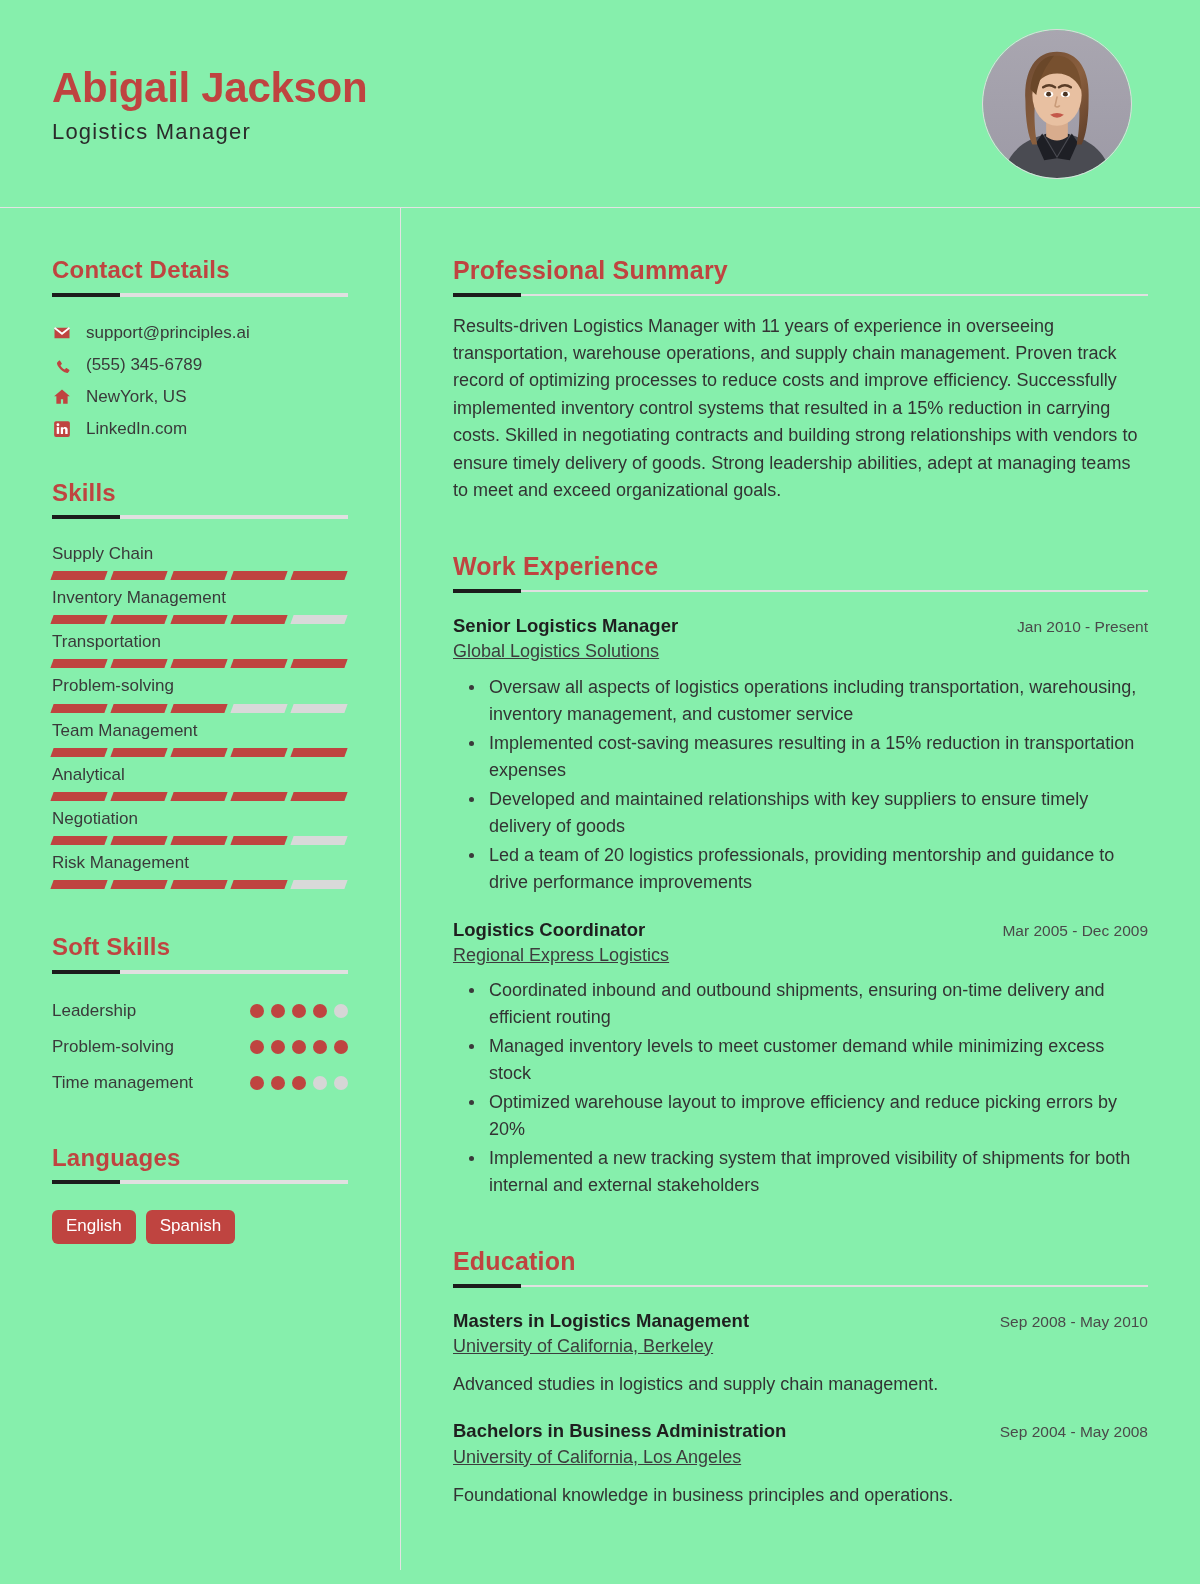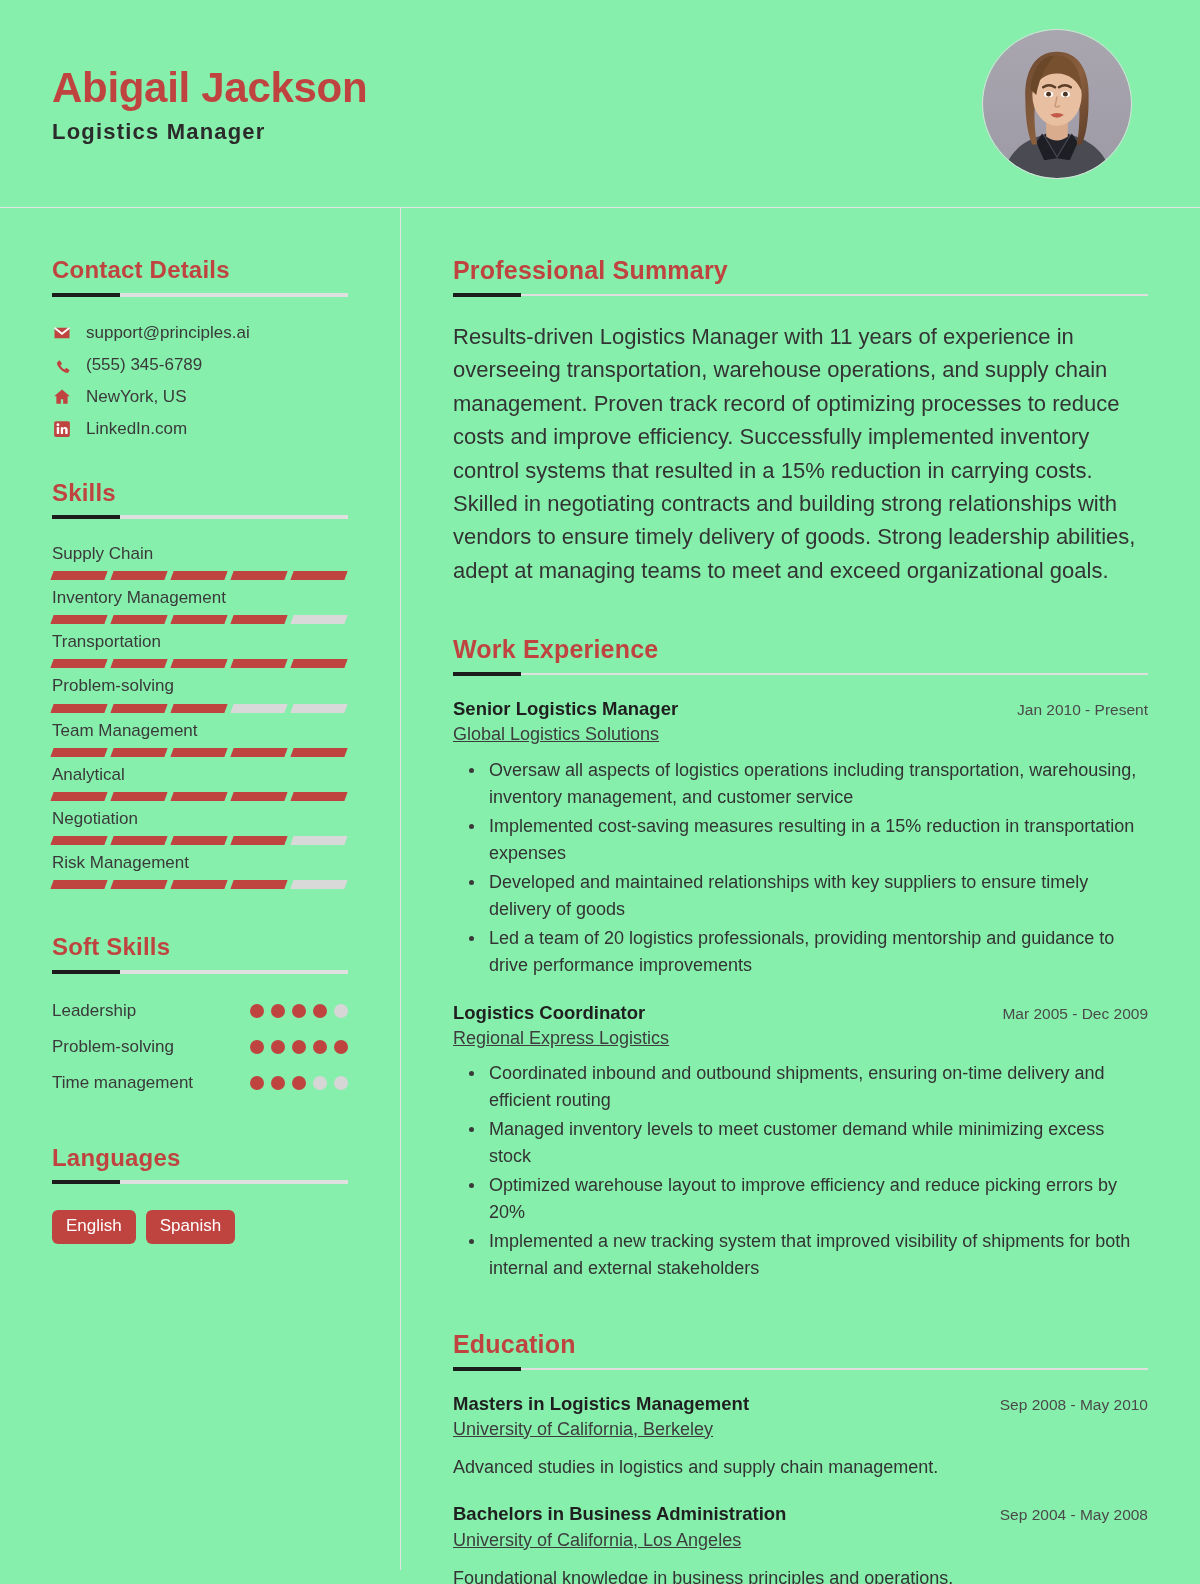--- a/index.html
+++ b/index.html
@@ -40,21 +40,21 @@
   .full-name {
     font-size: 42px;
     font-weight: bold;
     letter-spacing: -0.3px;
     color: #bf4440;
     line-height: 1.05;
   }
 
   .job-title {
     font-size: 22px;
-    font-weight: 700;
+    font-weight: 400;
     color: #2b2b2b;
     letter-spacing: 1.2px;
     margin-top: 9px;
   }
 
   .avatar-wrap {
     width: 150px;
     height: 150px;
     border-radius: 50%;
     overflow: hidden;
@@ -214,22 +214,22 @@
     background: #bf4440;
     color: #ffffff;
     font-size: 17px;
     padding: 6px 14px 7px 14px;
     border-radius: 6px;
     line-height: 1.2;
   }
 
   
   .summary {
-    margin-top: 24px;
-    font-size: 22px;
+    margin-top: 17px;
+    font-size: 18px;
     line-height: 1.52;
     color: #333333;
   }
 
   .entry { margin-top: 22px; }
 
   .entry-head {
     display: flex;
     align-items: baseline;
     justify-content: space-between;

